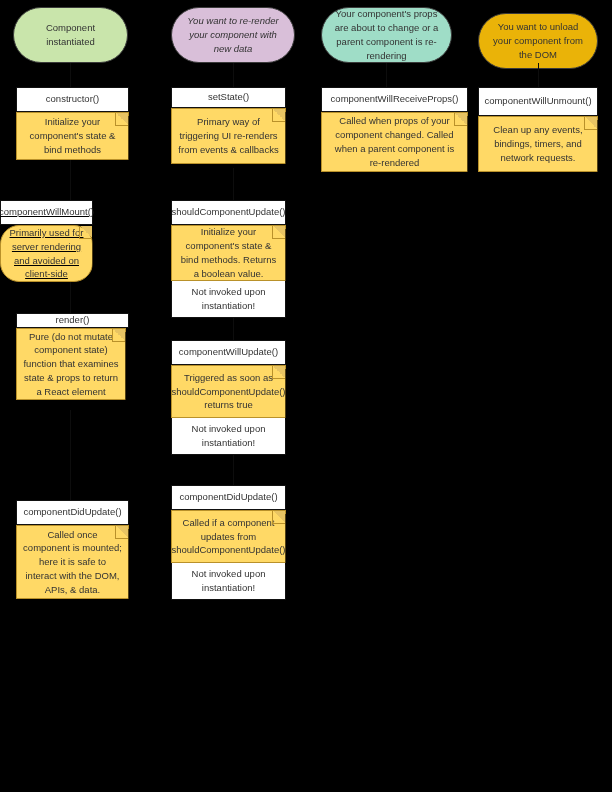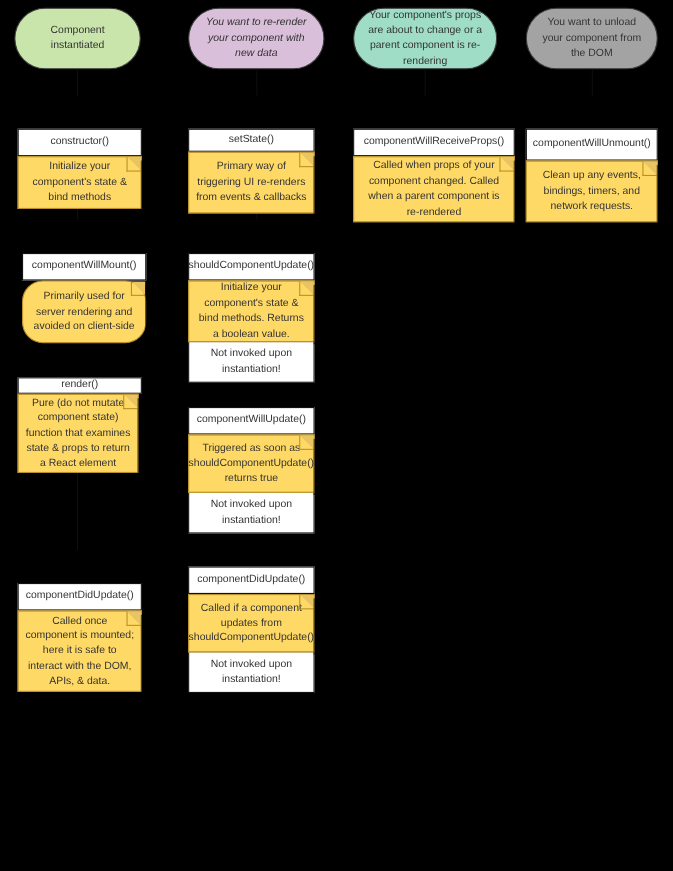--- a/index.html
+++ b/index.html
@@ -31,21 +31,20 @@
     text-align: center;
     color: #333333;
     font-size: 9.5px;
     line-height: 1.45;
     padding: 4px 12px;
   }
 
   
   .card {
     position: absolute;
-    margin-top: 30px;
   }
 
   .card-header {
     background: #ffffff;
     border: 1px solid #111111;
     color: #333333;
     font-size: 9.5px;
     text-align: center;
     display: flex;
     align-items: center;
@@ -129,21 +128,21 @@
 
   <div class="card" style="left:16px; top:87px; width:113px;">
     <div class="card-header" style="height:25px;">constructor()</div>
     <div class="note" style="height:48px;">
       <span>Initialize your component's state &amp; bind methods</span>
       <span class="fold"></span>
     </div>
   </div>
   <div class="connector" style="left:70px; top:160px; height:40px;"></div>
 
-  <div class="card" style="left:20px; top:200px; width:113px;">
+  <div class="card" style="left:0; top:200px; width:93px;text-decoration:underline;">
     <div class="card-header" style="height:25px;">componentWillMount()</div>
     <div class="note" style="height:57px;border-radius:19px;">
       <span>Primarily used for server rendering and avoided on client-side</span>
       <span class="fold"></span>
     </div>
   </div>
   <div class="connector" style="left:70px; top:282px; height:31px;"></div>
 
   <div class="card" style="left:16px; top:313px; width:113px;">
     <div class="card-header" style="height:15px;">render()</div>
@@ -211,21 +210,21 @@
   <div class="connector" style="left:386px; top:63px; height:24px;"></div>
 
   <div class="card" style="left:321px; top:87px; width:147px;">
     <div class="card-header" style="height:25px;">componentWillReceiveProps()</div>
     <div class="note" style="height:60px;">
       <span>Called when props of your component changed. Called when a parent component is re-rendered</span>
       <span class="fold"></span>
     </div>
   </div>
 
-  <div class="pill" style="left:478px; top:7px; width:120px; height:56px; background:#a3a3a3;">
+  <div class="pill" style="left:478px; top:13px; width:120px; height:56px; background:#eab308;">
     <span>You want to unload your component from the DOM</span>
   </div>
   <div class="connector" style="left:538px; top:63px; height:24px;"></div>
 
   <div class="card" style="left:478px; top:87px; width:120px;">
     <div class="card-header" style="height:29px;">componentWillUnmount()</div>
     <div class="note" style="height:56px;">
       <span>Clean up any events, bindings, timers, and network requests.</span>
       <span class="fold"></span>
     </div>

